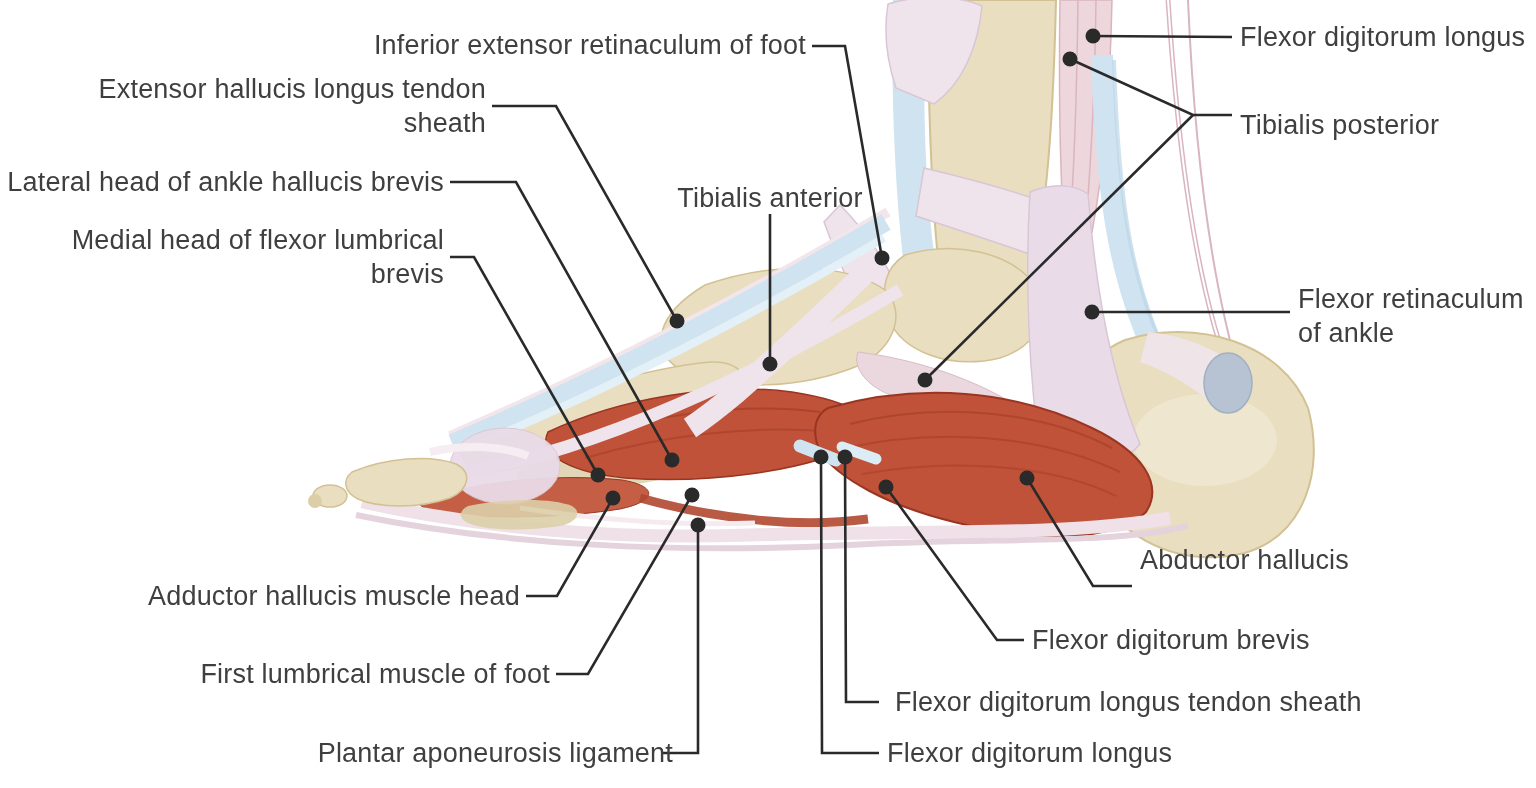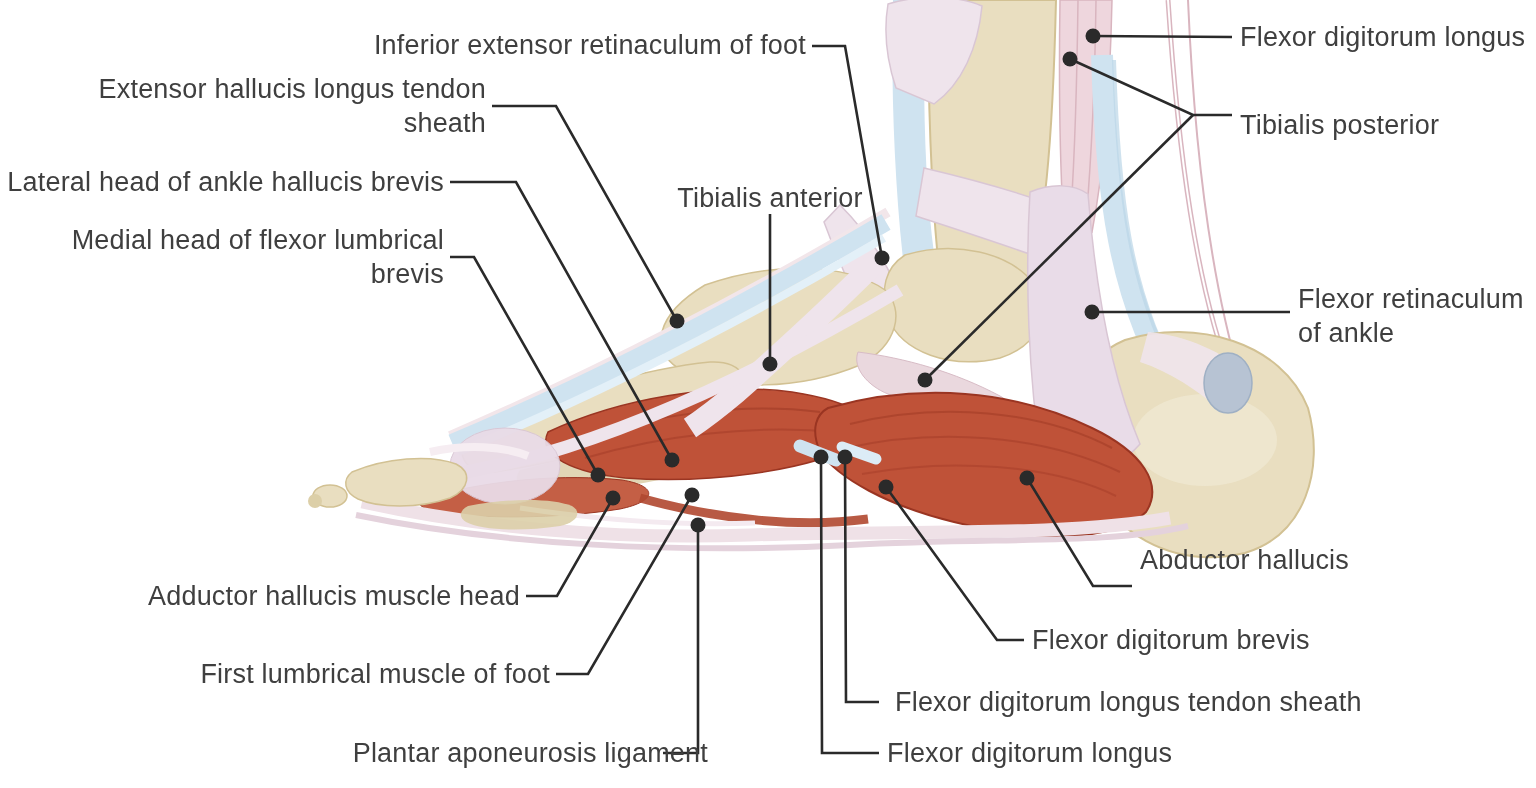--- a/index.html
+++ b/index.html
@@ -146,21 +146,21 @@
   </svg>
 
   <div id="labels-layer">
       <div class="label end" style="right: 730px; top: 45px;">Inferior extensor retinaculum of foot</div>
       <div class="label end" style="right: 1050px; top: 106px; margin-left: 16px;">Extensor hallucis longus tendon sheath</div>
       <div class="label end" style="right: 1092px; top: 182px;">Lateral head of ankle hallucis brevis</div>
       <div class="label end" style="right: 1092px; top: 257px;">Medial head of flexor lumbrical brevis</div>
       <div class="label mid" style="left: 770px; top: 198px;">Tibialis anterior</div>
       <div class="label end" style="right: 1016px; top: 596px;">Adductor hallucis muscle head</div>
       <div class="label end" style="right: 986px; top: 674px;">First lumbrical muscle of foot</div>
-      <div class="label end" style="right: 828px; top: 753px; text-align: center;">Plantar aponeurosis ligament</div>
+      <div class="label end" style="right: 863px; top: 753px; text-align: center;">Plantar aponeurosis ligament</div>
       <div class="label start" style="left: 1240px; top: 37px;">Flexor digitorum longus</div>
       <div class="label start" style="left: 1240px; top: 115px; margin-top: 10px;">Tibialis posterior</div>
       <div class="label start" style="left: 1298px; top: 316px;">Flexor retinaculum
 of ankle</div>
       <div class="label start" style="left: 1140px; top: 560px;">Abductor hallucis</div>
       <div class="label start" style="left: 1032px; top: 640px; text-align: center;">Flexor digitorum brevis</div>
       <div class="label start" style="left: 887px; top: 702px; margin-left: 8px;">Flexor digitorum longus tendon sheath</div>
       <div class="label start" style="left: 887px; top: 753px;">Flexor digitorum longus</div>
     </div>
 </div>

